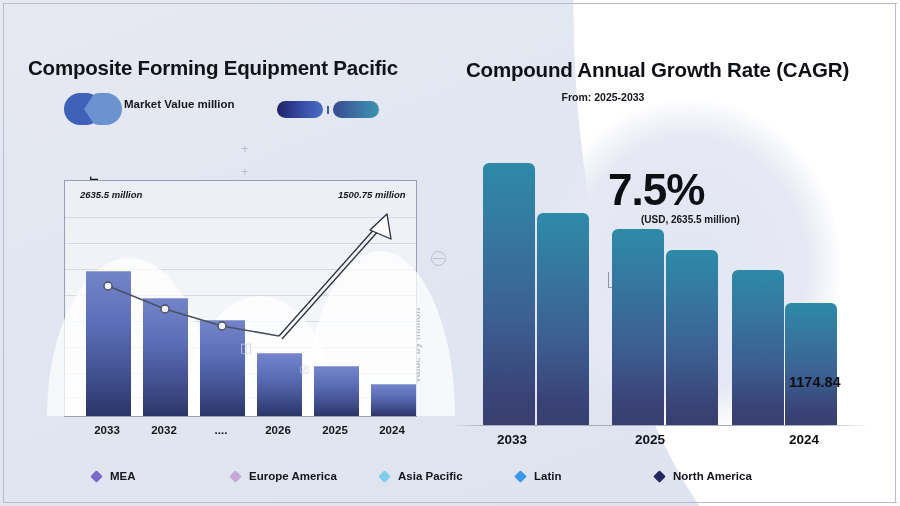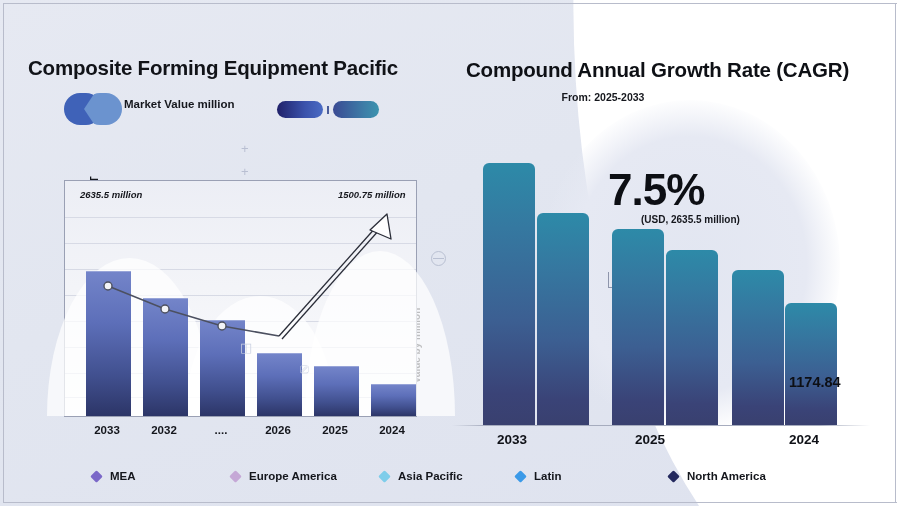--- a/index.html
+++ b/index.html
@@ -329,19 +329,19 @@
       <span>Europe America</span>
     </div>
     <div class="legend-item" style="left:380px;">
       <span class="legend-dot" style="background: rgb(126, 205, 234);"></span>
       <span>Asia Pacific</span>
     </div>
     <div class="legend-item" style="left:516px;">
       <span class="legend-dot" style="background: rgb(59, 154, 232);"></span>
       <span>Latin</span>
     </div>
-    <div class="legend-item" style="left:669px;">
+    <div class="legend-item" style="left:655px;">
       <span class="legend-dot" style="background: rgb(35, 41, 94);"></span>
       <span>North America</span>
     </div>
   </div>
 
 </div>
 
 </body></html>

